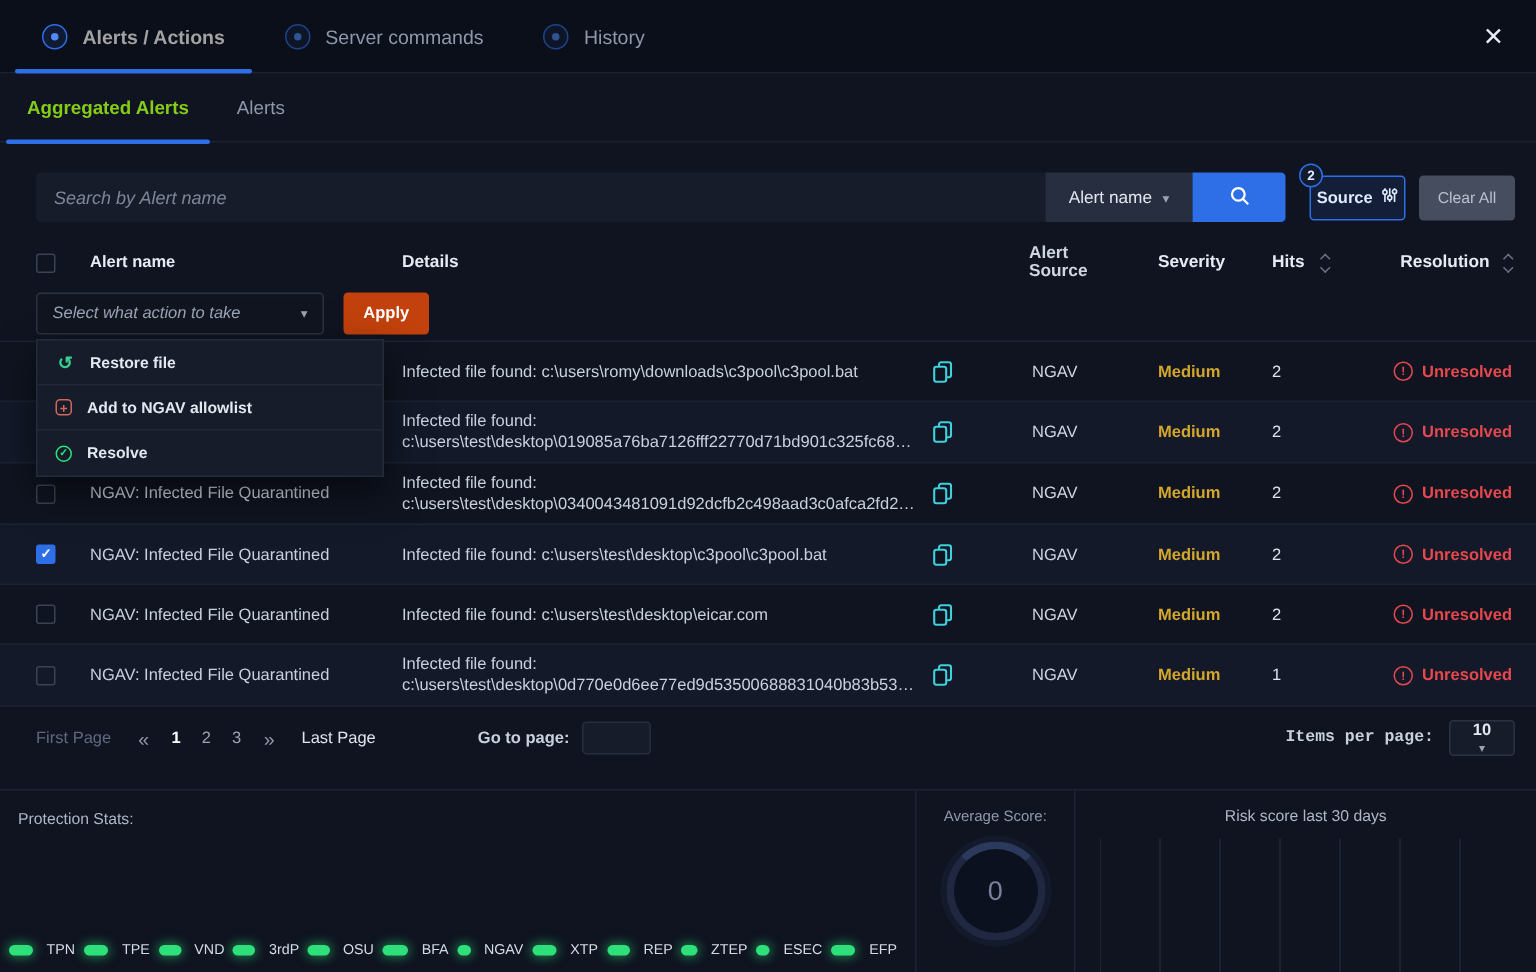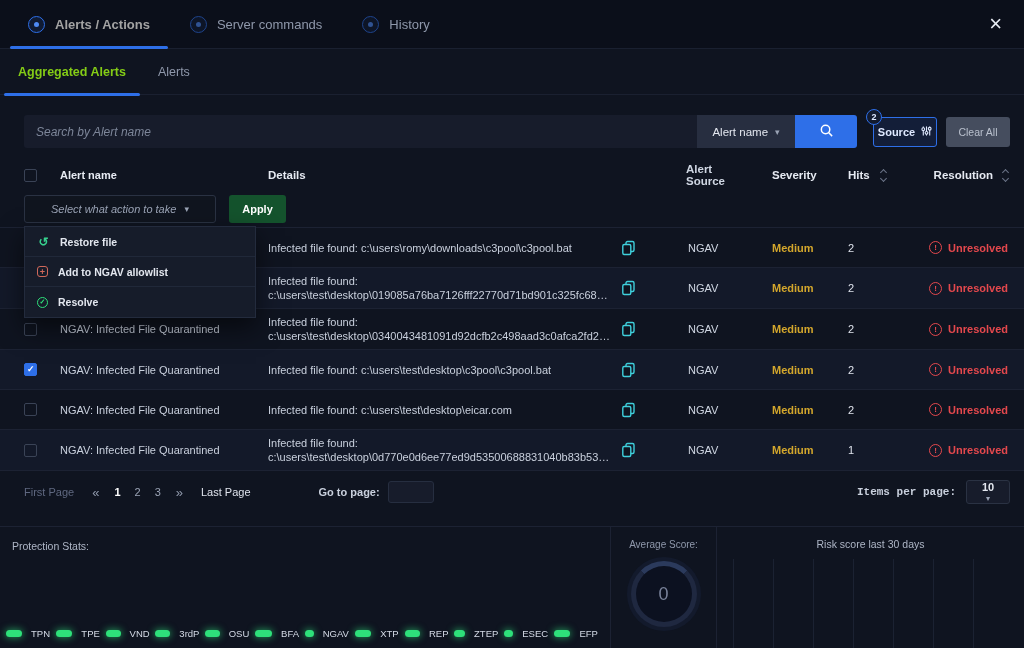--- a/index.html
+++ b/index.html
@@ -54,23 +54,23 @@
   .col-res .sort { margin-left:4px; margin-right:0; }
   .sort i { display:block; width:5px; height:5px; border:solid #6b7487; border-width:0 1.5px 1.5px 0; }
   .sort .up { transform:rotate(-135deg); }
   .sort .down { transform:rotate(45deg); margin-top:-2px; }
 
   .checkbox { display:block; width:13px; height:13px; border:1px solid #3a4356; border-radius:2px; background:transparent; position:relative; cursor:pointer; }
   .row.checked .checkbox { background:#2e6fe8; border-color:#2e6fe8; }
   .row.checked .checkbox::after { content:"✓"; position:absolute; left:2px; top:0px; font-size:9px; color:#fff; font-weight:bold; }
 
   .action-row { height:36px; display:flex; align-items:center; padding:0 14px 0 24px; }
-  .action-select { width:192px; height:28px; background:#10151f; border:1px solid #2a3243; border-radius:3px; display:flex; align-items:center; justify-content:space-between; padding:0 26px; font-size:11px; font-style:italic; color:#9aa3b5; cursor:pointer; }
+  .action-select { width:192px; height:28px; background:#10151f; border:1px solid #2a3243; border-radius:3px; display:flex; align-items:center; justify-content:space-between; padding:0 10px; font-size:11px; font-style:italic; color:#9aa3b5; cursor:pointer; }
   .action-select .chev { font-size:9px; font-style:normal; color:#9aa3b5; }
-  .apply-btn { width:57px; height:28px; margin-left:13px; background:#14532d; border:none; border-radius:3px; color:#fff; font-size:11px; font-weight:bold; cursor:pointer; }
+  .apply-btn { width:57px; height:28px; margin-left:13px; background:#c2410c; border:none; border-radius:3px; color:#fff; font-size:11px; font-weight:bold; cursor:pointer; }
 
   .action-menu { position:absolute; z-index:6; left:24px; top:67px; width:232px; background:#161c2a; border:1px solid #232b3d; box-shadow:0 10px 24px rgba(0,0,0,.55); }
   .menu-item { height:30px; display:flex; align-items:center; gap:10px; padding:0 12px; font-size:10.5px; font-weight:bold; color:#e3e7ef; border-bottom:1px solid #202839; cursor:pointer; }
   .menu-item:last-child { border-bottom:none; }
   .menu-icon { flex:0 0 auto; display:flex; align-items:center; justify-content:center; }
   .menu-icon.restore-file-icon { width:13px; height:13px; color:#37d08e; font-size:12px; }
   .menu-icon.restore-file-icon::before { content:"↺"; }
   .menu-icon.add-allowlist-icon { width:11px; height:11px; color:#d0685a; border:1px solid #d0685a; border-radius:3px; font-size:9px; font-weight:bold; }
   .menu-icon.add-allowlist-icon::before { content:"+"; }
   .menu-icon.resolve-icon { width:11px; height:11px; color:#2ee07a; border:1px solid #2ee07a; border-radius:50%; font-size:7px; font-weight:bold; }

